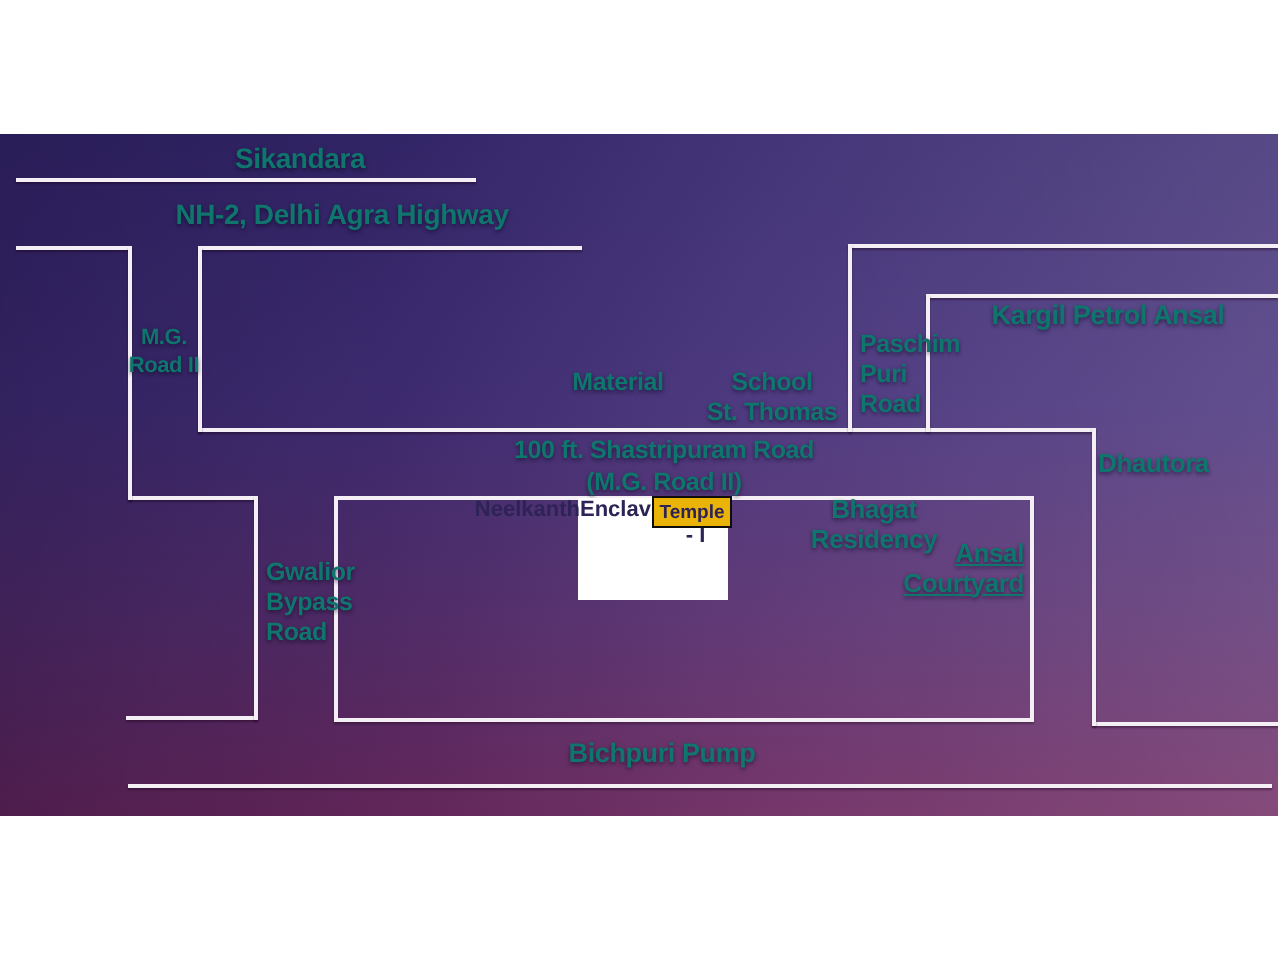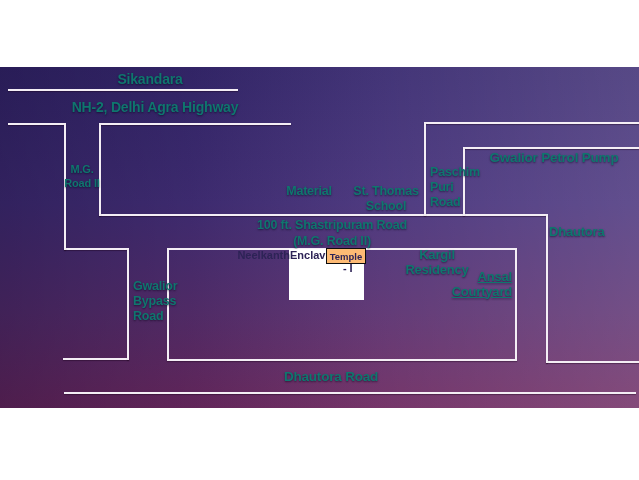--- a/index.html
+++ b/index.html
@@ -38,42 +38,42 @@
 
   .block{
     position:absolute;left:167px;top:248px;width:350px;height:113px;
     border:2px solid #f4eef5;box-sizing:border-box;box-shadow:0 1px 1px rgba(25,0,25,0.35);
   }
 
   .lbl{position:absolute;color:#0f766e;text-shadow:0 1px 2px rgba(10,0,25,0.55);letter-spacing:-0.2px;}
   .ctr{text-align:center;} .rgt{text-align:right;text-decoration:underline;}
 
   .l-sik{left:90px;top:71px;width:120px;font-size:14px;}
-  .l-nh2{left:45px;top:99px;width:220px;font-size:14px;}
+  .l-nh2{left:61px;top:99px;width:220px;font-size:14px;}
   .l-mg{left:56px;top:163px;width:52px;font-size:11px;line-height:13.5px;}
   .l-epz{left:106px;top:137px;width:96px;font-size:13px;line-height:14.6px;}
   .l-pit{left:182px;top:184px;width:92px;font-size:12.5px;line-height:15px;}
   .l-bha{left:263px;top:184px;width:92px;font-size:12.5px;line-height:15px;}
   .l-tho{left:338px;top:184px;width:96px;font-size:12.5px;line-height:15px;}
   .l-pas{left:430px;top:130px;width:70px;font-size:12.5px;line-height:15px;margin-top:35px;}
   .l-kar{left:470px;top:150px;width:168px;font-size:13.5px;}
   .l-sha{left:247px;top:218px;width:170px;font-size:12.5px;line-height:15.5px;}
   .l-dha{left:549px;top:224px;width:70px;font-size:13px;}
   .l-gwa{left:133px;top:279px;width:62px;font-size:12.5px;line-height:15px;}
   .l-shn{left:395px;top:248px;width:84px;font-size:13px;line-height:14.5px;}
   .l-ans{left:428px;top:270px;width:84px;font-size:13px;line-height:14.5px;}
   .l-bic{left:266px;top:369px;width:130px;font-size:13.5px;}
 
   .nbox{
     position:absolute;left:289px;top:249px;width:75px;height:51px;background:#ffffff;
     color:#2d2356;font-size:11px;line-height:12.5px;text-align:center;
     display:flex;flex-direction:row;justify-content:flex-end;padding-bottom:0;box-sizing:border-box;
   }
   .tbox{
-    position:absolute;left:326px;top:248px;width:38px;height:14px;background:#fdba74;
+    position:absolute;left:326px;top:248px;width:38px;height:14px;background:#eab308;
     border:1.5px solid #0d0d0d;box-sizing:content-box;color:#2d2356;font-size:9.5px;
     display:flex;align-items:center;justify-content:center;
   }
 </style>
 </head>
 <body>
 
 <div class="canvas">
   <div class="bg"></div>
 
@@ -105,56 +105,56 @@
     <div>Road II</div>
   </div>
 
 
 
   <div class="lbl ctr l-bha">
     <div>Material</div>
   </div>
 
   <div class="lbl ctr l-tho">
+    <div>School</div>
     <div>St. Thomas</div>
-    <div>School</div>
   </div>
 
   <div class="lbl l-pas">
     <div>Paschim</div>
     <div>Puri</div>
     <div>Road</div>
   </div>
 
-  <div class="lbl ctr l-kar">Gwalior Petrol Pump</div>
+  <div class="lbl ctr l-kar">Kargil Petrol Ansal</div>
 
   <div class="lbl ctr l-sha">
     <div>100 ft. Shastripuram Road</div>
     <div>(M.G. Road II)</div>
   </div>
 
   <div class="lbl l-dha">Dhautora</div>
 
   <div class="lbl l-gwa">
     <div>Gwalior</div>
     <div>Bypass</div>
     <div>Road</div>
   </div>
 
   <div class="lbl ctr l-shn">
-    <div>Kargil</div>
+    <div>Bhagat</div>
     <div>Residency</div>
   </div>
 
   <div class="lbl rgt l-ans">
     <div>Ansal</div>
     <div>Courtyard</div>
   </div>
 
-  <div class="lbl ctr l-bic">Dhautora Road</div>
+  <div class="lbl ctr l-bic">Bichpuri Pump</div>
 
   <div class="nbox">
     <div>Neelkanth</div>
     <div>Enclave</div>
     <div>Phase - I</div>
   </div>
   <div class="tbox">
     <span>Temple</span>
   </div>
 </div>

